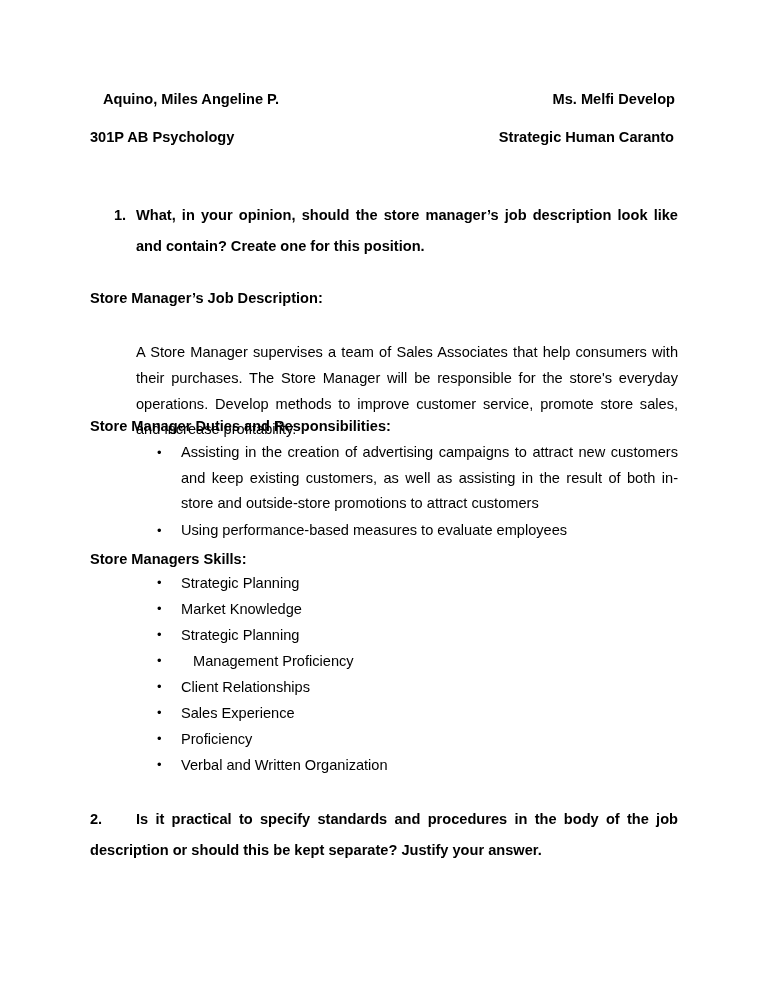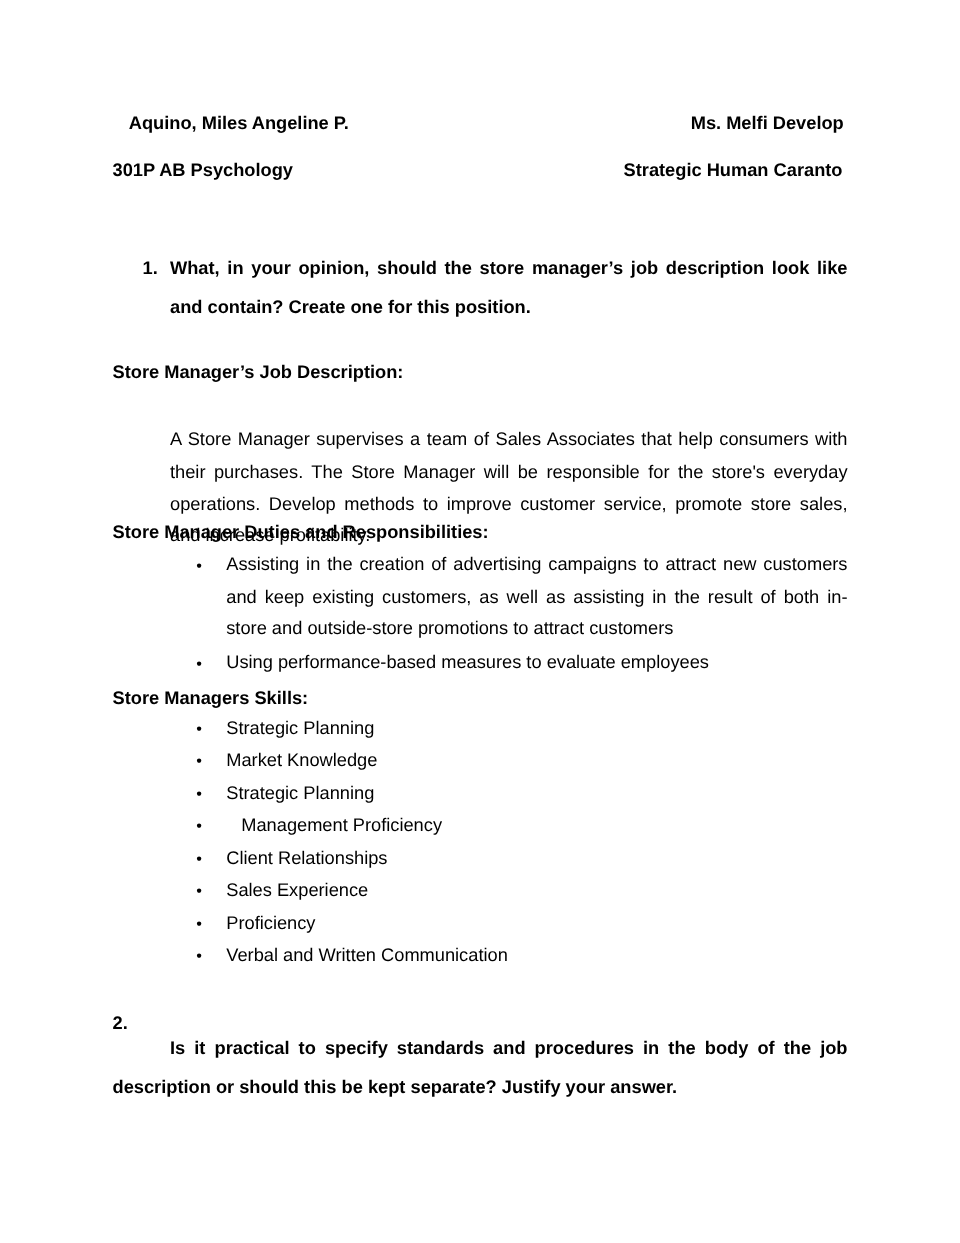--- a/index.html
+++ b/index.html
@@ -9,21 +9,21 @@
       font-size: 14.6px;
     }
     .abs { position: absolute; white-space: nowrap; }
     .b { font-weight: bold; }
     .right { text-align: right; }
     .just { text-align: justify; text-align-last: auto; white-space: normal; }
     .para { position: absolute; left: 136px; width: 542px; line-height: 25.8px; margin-top: 28px; }
     .li { position: absolute; left: 181px; width: 497px; line-height: 25.6px; }
     .bullet { position: absolute; left: 157px; font-size: 13px; }
     .q1 { position: absolute; left: 136px; width: 542px; line-height: 31px; font-weight: bold; text-align: justify; }
-    .q2 { position: absolute; left: 90px; width: 588px; line-height: 31px; font-weight: bold; text-align: justify; margin-top: 20px; }
+    .q2 { position: absolute; left: 90px; width: 588px; line-height: 31px; font-weight: bold; text-align: justify; }
   </style>
 </head>
 <body>
 
 <div class="abs b" style="left:103px; top:91px;">Aquino, Miles Angeline P.</div>
 <div class="abs b right" style="right:93px; top:91px;">Ms. Melfi Develop</div>
 <div class="abs b" style="left:90px; top:129px;">301P AB Psychology</div>
 <div class="abs b right" style="right:94px; top:129px;">Strategic Human Caranto</div>
 
 <div class="abs b" style="left:114px; top:207px;">1.</div>
@@ -55,16 +55,16 @@
 <span class="abs bullet" style="top:679px;">•</span>
 <div class="abs" style="left:181px; top:679px;">Client Relationships</div>
 
 <span class="abs bullet" style="top:705px;">•</span>
 <div class="abs" style="left:181px; top:705px;">Sales Experience</div>
 
 <span class="abs bullet" style="top:731px;">•</span>
 <div class="abs" style="left:181px; top:731px;">Proficiency</div>
 
 <span class="abs bullet" style="top:757px;">•</span>
-<div class="abs" style="left:181px; top:757px;">Verbal and Written Communication</div>
+<div class="abs" style="left:181px; top:757px;">Verbal and Written Organization</div>
 
 <div class="abs b" style="left:90px; top:811px;">2.</div>
 <div class="q2" style="top:804px; text-indent:46px;">Is it practical to specify standards and procedures in the body of the job description or should this be kept separate? Justify your answer.</div>
 
 </body></html>

